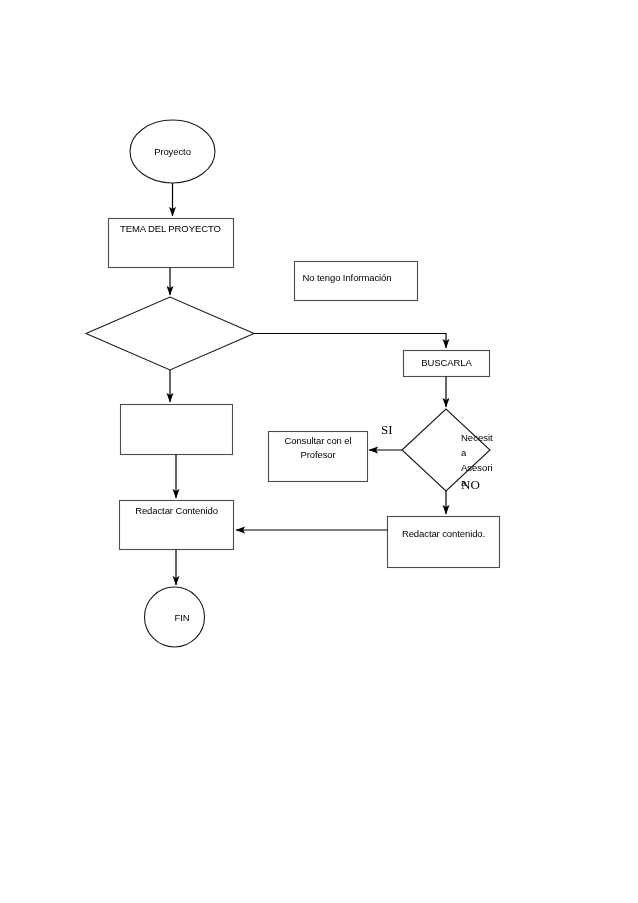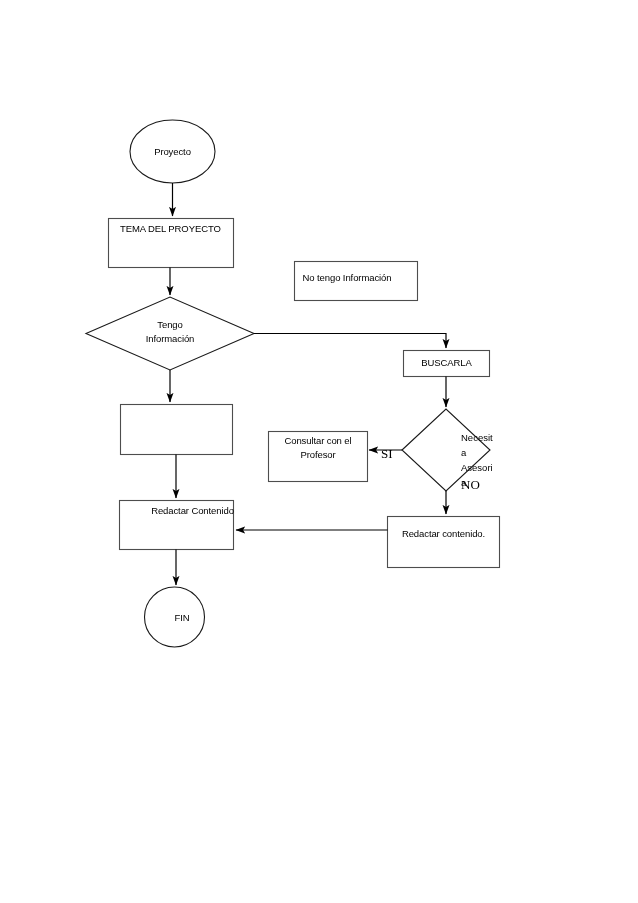--- a/index.html
+++ b/index.html
@@ -113,37 +113,35 @@
 
     <line x1="176" y1="549.5" x2="176" y2="585" stroke="#000000" stroke-width="1.2" marker-end="url(#arrowhead)"></line>
   </svg>
 
   <div class="node-text" style="left:130px; top:145px; width:85px;">Proyecto</div>
 
   <div class="node-text" style="left:110px; top:222px; width:139px; text-align:left; padding-left:10px; box-sizing:border-box;">TEMA DEL PROYECTO</div>
 
   <div class="node-text" style="left:296px; top:271px; width:102px;">No tengo Información</div>
 
-  <div class="node-text" style="left:125px; top:318px; width:90px;">Tengo
-Información</div>
 
   <div class="node-text" style="left:405px; top:356px; width:83px;">BUSCARLA</div>
 
 
   <div class="node-text" style="left:270px; top:434px; width:96px;">Consultar con el
 Profesor</div>
 
   <div class="decision-text" style="left:421px; top:430px; width:70px;margin-left:40px;">Necesit
 a
 Asesori
 a</div>
 
-  <div class="node-text" style="left:121px; top:504px; width:111px;padding-left:16px;">Redactar Contenido</div>
+  <div class="node-text" style="left:121px; top:504px; width:111px;">Redactar Contenido</div>
 
   <div class="node-text" style="left:389px; top:527px; width:109px;">Redactar contenido.</div>
 
   <div class="node-text" style="left:145px; top:611px; width:60px;padding-left:7px;">FIN</div>
 
-  <div class="edge-label" style="left:381px; top:422px;margin-top:24px;">SI</div>
+  <div class="edge-label" style="left:381px; top:422px;">SI</div>
 
   <div class="edge-label" style="left:461px; top:477px;">NO</div>
 
 </div>
 
 </body></html>

